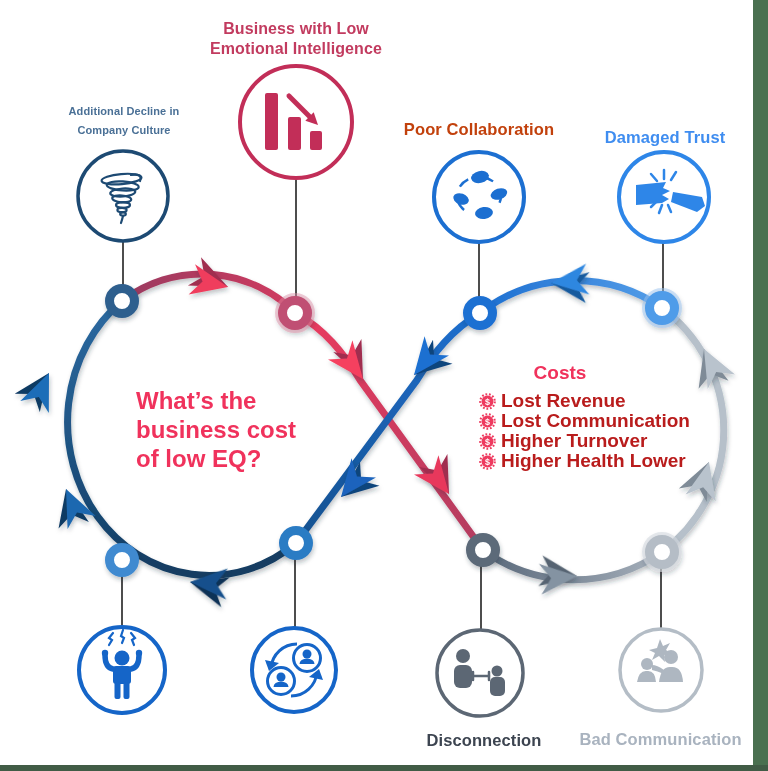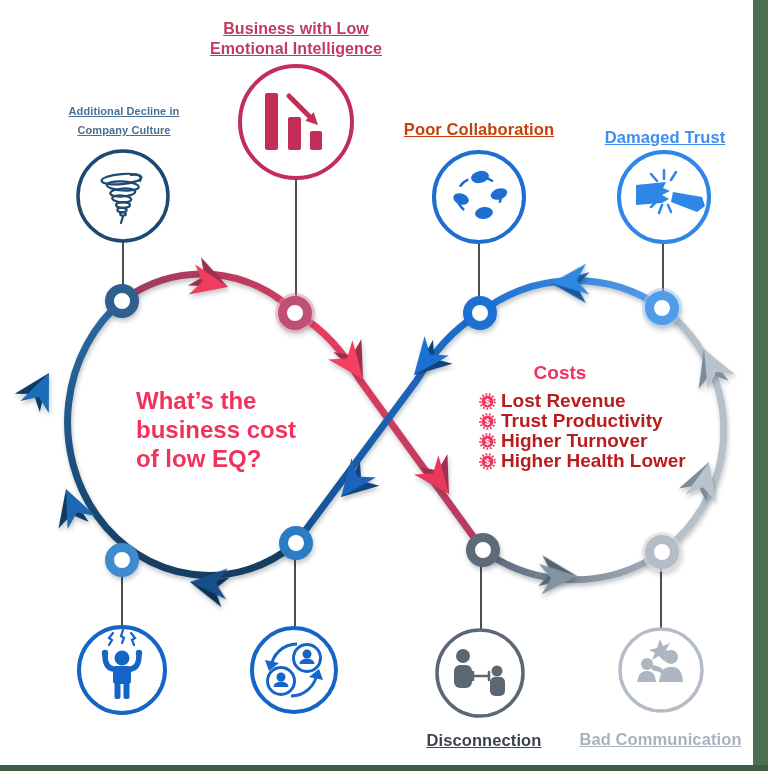--- a/index.html
+++ b/index.html
@@ -1,19 +1,19 @@
 <!DOCTYPE html>
 <html><head>
 <meta charset="utf-8">
 <style>
   html,body{margin:0;padding:0;background:#fff;}
   .canvas{position:relative;width:768px;height:771px;background:#fff;overflow:hidden;
           font-family:"Liberation Sans",sans-serif;}
   .canvas svg.diagram{position:absolute;left:0;top:0;}
-  .label{position:absolute;font-weight:700;text-align:center;white-space:pre-line;letter-spacing:.1px;text-decoration:underline;}
+  .label{position:absolute;font-weight:700;text-align:center;white-space:pre-line;letter-spacing:.1px;}
   .lbl-steel{color:#4a7096;font-size:11px;line-height:19px;}
   .lbl-crimson{color:#c23b5f;font-size:16px;line-height:19.5px;}
   .lbl-blue{color:#c2410c;font-size:16.5px;line-height:20px;}
   .lbl-lightblue{color:#3f8df0;font-size:16.5px;line-height:20px;}
   .lbl-dark{color:#3c4450;font-size:16.5px;line-height:20px;}
   .lbl-gray{color:#a9b3bf;font-size:16.5px;line-height:20px;}
   .question{position:absolute;left:136px;top:386px;width:195px;color:#f0325c;
             font-weight:700;font-size:24px;line-height:29px;text-align:left;white-space:pre-line;}
   .costs-title{position:absolute;left:480px;top:362px;width:160px;text-align:center;
                color:#f0325c;font-weight:700;font-size:19px;}
@@ -297,21 +297,21 @@
           <text x="10" y="13.6" font-size="10.5" font-weight="bold" fill="#ffffff" text-anchor="middle" font-family="Liberation Sans, sans-serif">$</text>
         </svg>
     <span class="txt">Lost Revenue</span>
   </div>
   <div class="cost-row">
     <svg width="17" height="17" viewBox="0 0 20 20">
           <circle cx="10" cy="10" r="7" fill="#ee3a5f"></circle>
           <circle cx="10" cy="10" r="8.6" fill="none" stroke="#ee3a5f" stroke-width="2.4" stroke-dasharray="2.1 2.1"></circle>
           <text x="10" y="13.6" font-size="10.5" font-weight="bold" fill="#ffffff" text-anchor="middle" font-family="Liberation Sans, sans-serif">$</text>
         </svg>
-    <span class="txt">Trust Productivity</span>
+    <span class="txt">Lost Communication</span>
   </div>
   <div class="cost-row">
     <svg width="17" height="17" viewBox="0 0 20 20">
           <circle cx="10" cy="10" r="7" fill="#ee3a5f"></circle>
           <circle cx="10" cy="10" r="8.6" fill="none" stroke="#ee3a5f" stroke-width="2.4" stroke-dasharray="2.1 2.1"></circle>
           <text x="10" y="13.6" font-size="10.5" font-weight="bold" fill="#ffffff" text-anchor="middle" font-family="Liberation Sans, sans-serif">$</text>
         </svg>
     <span class="txt">Higher Turnover</span>
   </div>
   <div class="cost-row">

